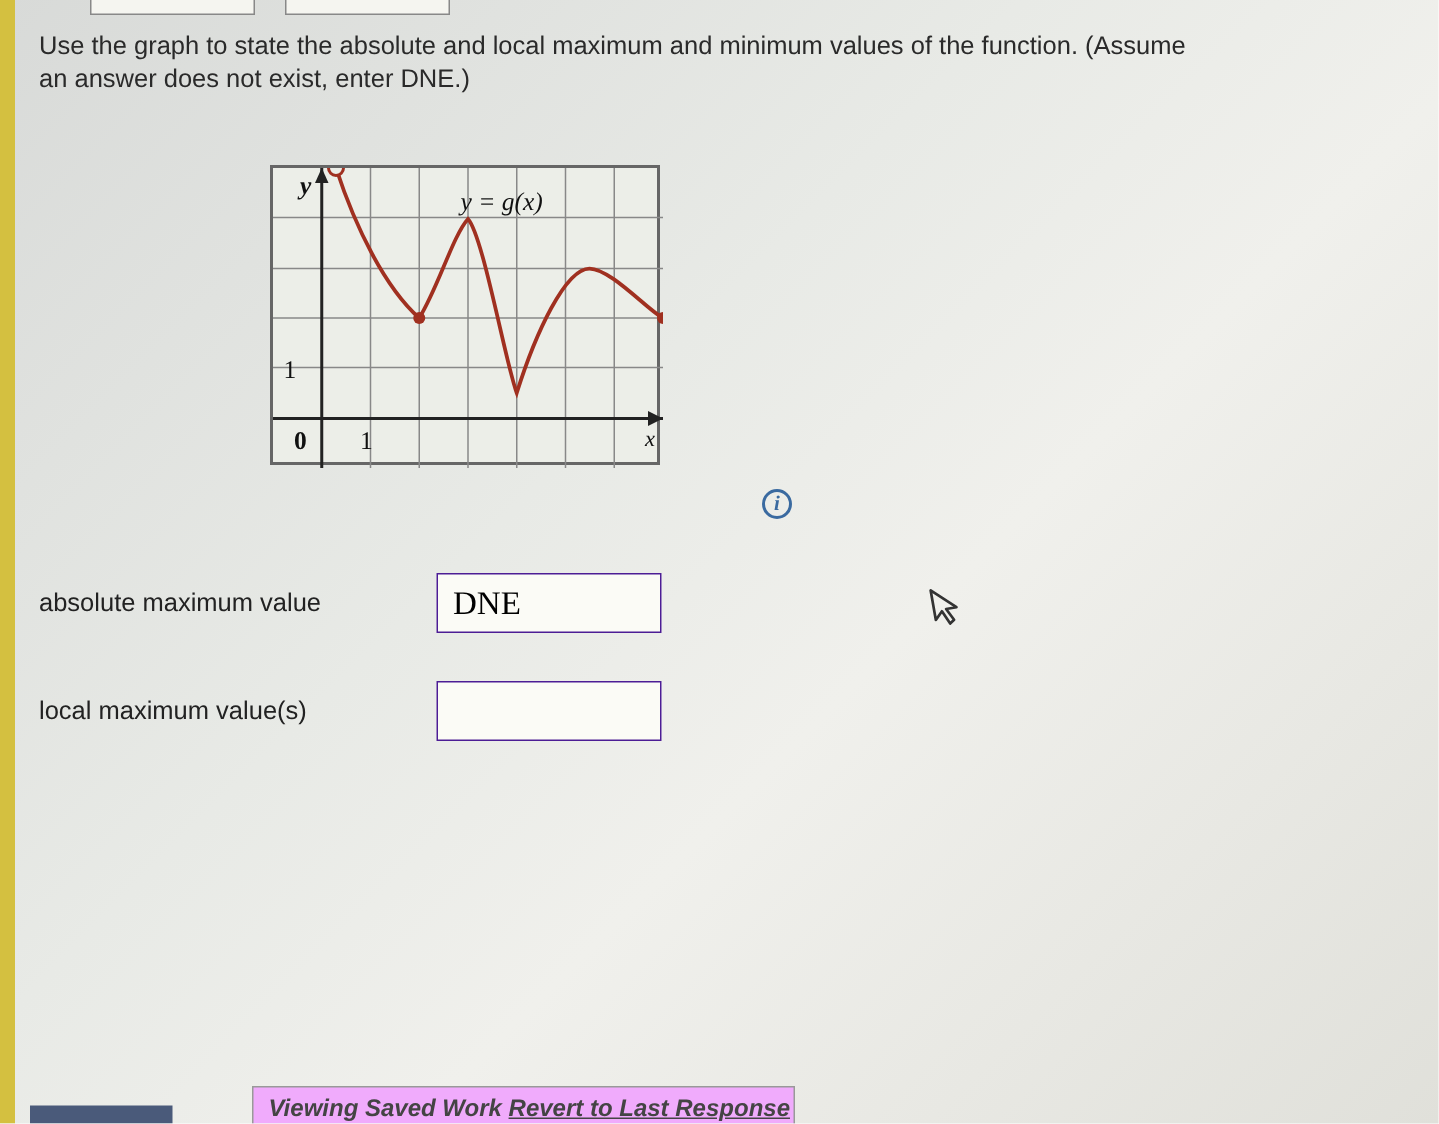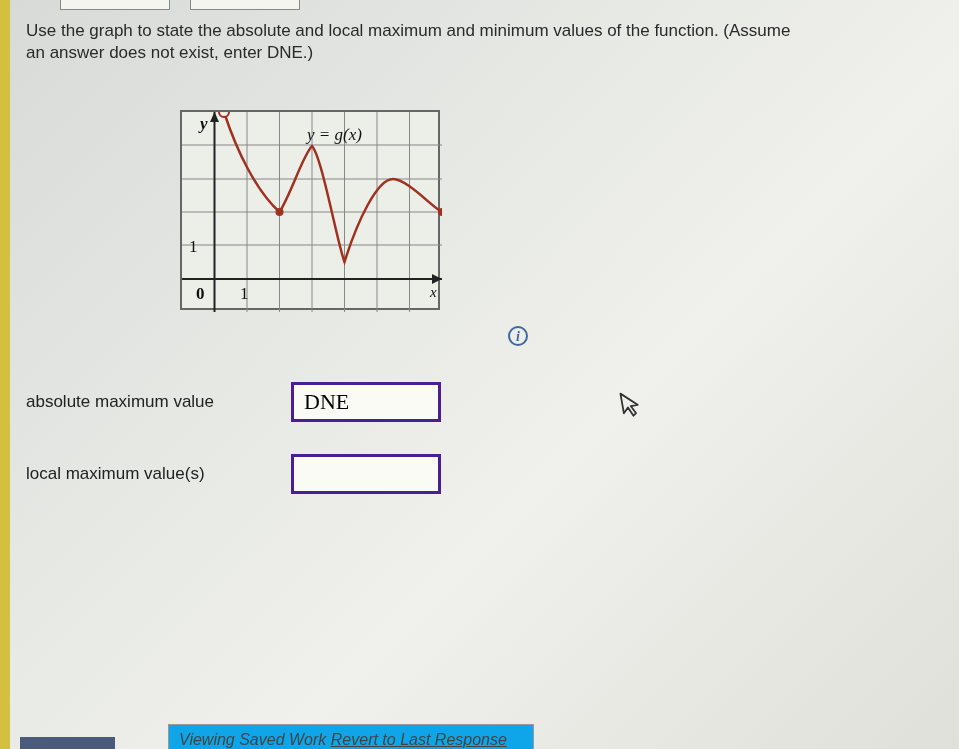--- a/index.html
+++ b/index.html
@@ -71,44 +71,45 @@
     margin-bottom: 32px;
     justify-content: space-between;
   }
   .row-label {
     width: 265px;
     font-size: 17px;
     color: #222;
   }
   .answer-input {
     width: 150px; height: 40px;
-    border: 3px solid #4c1d95;
+    border: 1px solid #4c1d95;
     background: #fbfbf6;
     font-family: 'Times New Roman', Times, serif;
     font-size: 22px;
     padding: 4px 10px;
     color: #000;
   }
   .cursor-icon {
     position: absolute;
     top: 390px; left: 620px;
     font-size: 26px;
     color: #333;
     transform: rotate(-10deg);
   }
   .footer-box {
     position: absolute;
     bottom: 0; left: 168px;
-    padding: 6px 26px 0 10px;
+    padding: 6px 2px 0 10px;
     border: 1px solid #999;
     border-bottom: none;
-    background: #0ea5e9;
+    background: #f0abfc;
     font-size: 16px;
     font-style: italic;
     color: #444;
+    font-weight: bold;
   }
   .footer-box .link { text-decoration: underline; cursor: pointer; font-style: italic; }
   .footer-left-tab {
     position: absolute;
     bottom: 0; left: 20px;
     width: 95px; height: 12px;
     background: #4a5a7a;
   }
 </style>
 </head>

